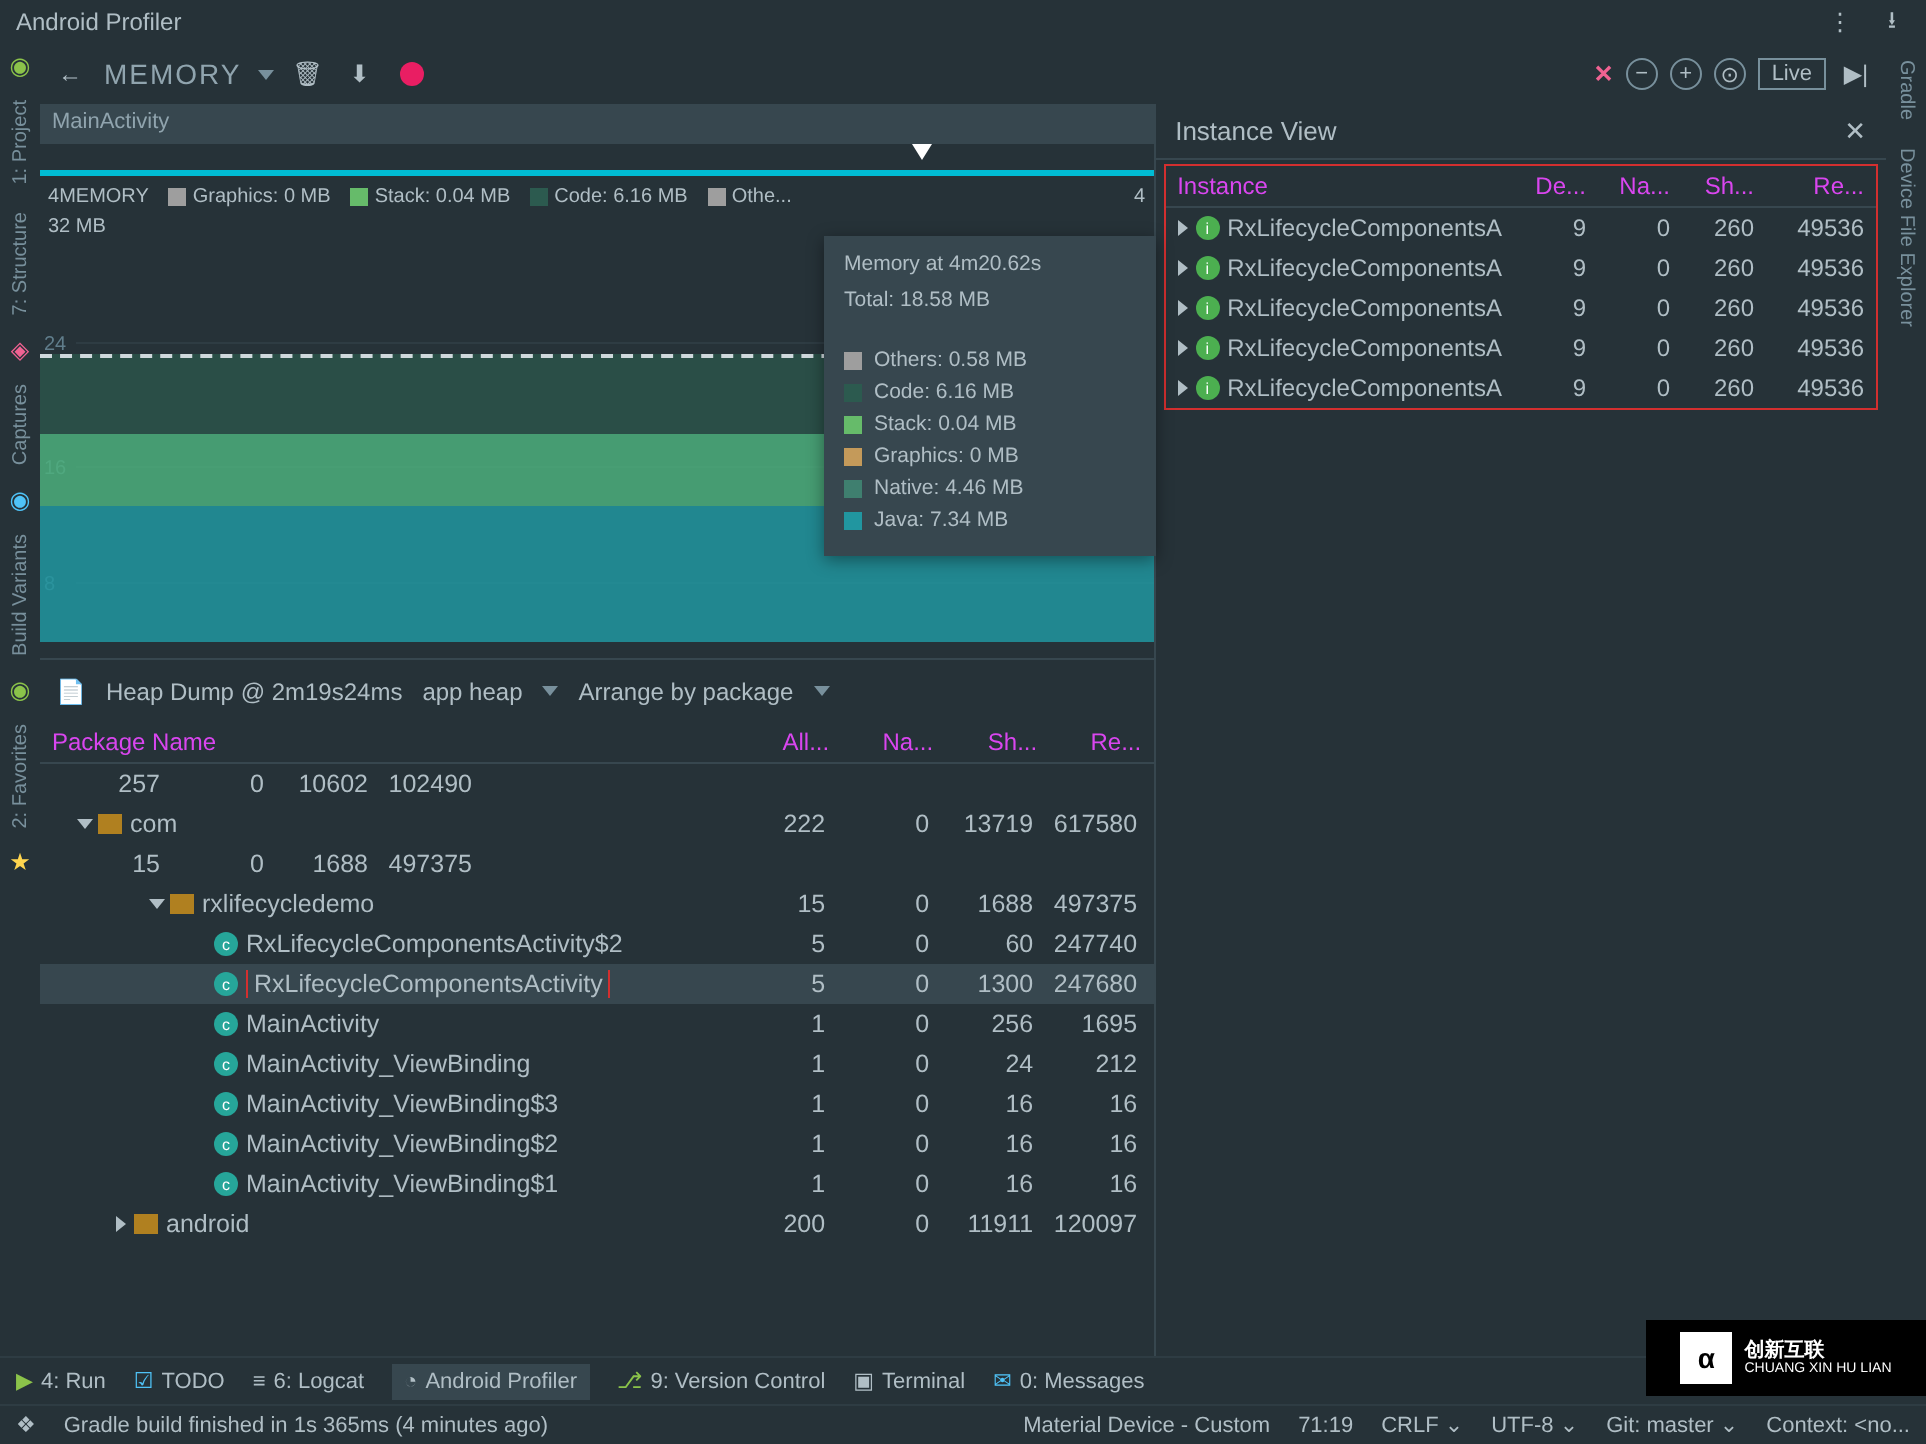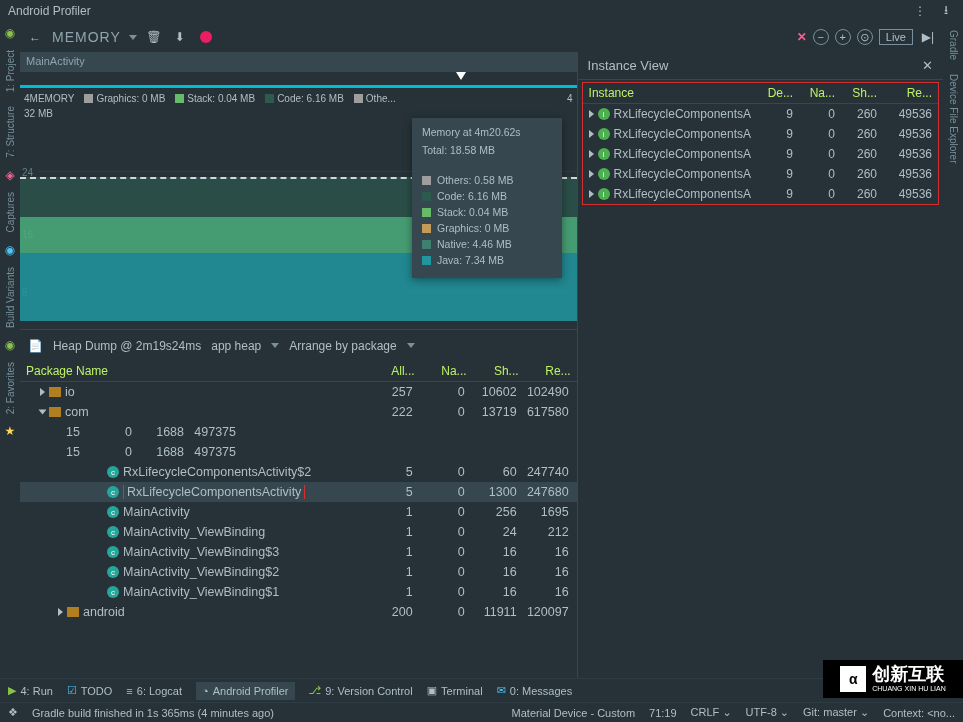--- a/index.html
+++ b/index.html
@@ -26,27 +26,27 @@
 .legend-item { display: flex; align-items: center; gap: 3px; }
 .lbox { width: 9px; height: 9px; }
 .chart { height: 210px; position: relative; background: #263238; }
 .chart .grid-line { position: absolute; left: 18px; right: 0; border-top: 1px solid #2e3c43; }
 .chart .ylabel { position: absolute; left: 2px; font-size: 10px; color: #607d8b; }
 .chart .java-band { position: absolute; left: 0; right: 0; bottom: 8px; height: 68px; background: #2196a0; opacity: 0.85; }
 .chart .native-band { position: absolute; left: 0; right: 0; bottom: 76px; height: 36px; background: #4caf7d; opacity: 0.85; }
 .chart .code-band { position: absolute; left: 0; right: 0; bottom: 112px; height: 40px; background: #2c5a4f; opacity: .7;}
 .chart .dotted { position: absolute; left: 0; right: 0; bottom: 150px; border-top: 2px dashed #cfd8dc; }
 .xaxis { height: 16px; display: flex; font-size: 10px; color: #607d8b; padding-top: 2px; justify-content: space-between; padding-right: 4px;}
-.tooltip { position: absolute; left: 412px; top: 118px; width: 150px; background: #37474f; padding: 8px 10px; font-size: 10.5px; box-shadow: 0 2px 8px rgba(0,0,0,.4); }
+.tooltip { position: absolute; left: 412px; top: 118px; width: 166px; background: #37474f; padding: 8px 10px; font-size: 10.5px; box-shadow: 0 2px 8px rgba(0,0,0,.4); }
 .tooltip .title { font-weight: 500; margin-bottom: 6px; }
 .tooltip .row { display: flex; align-items: center; gap: 6px; margin: 4px 0; }
 .inst-header { padding: 6px 10px; font-size: 13px; border-bottom: 1px solid #37474f; display: flex; justify-content: space-between;}
 .inst-close { cursor: pointer; }
 .table-header, .table-row { display: flex; padding: 3px 6px; font-size: 12px; }
-.table-header { color: #bef264; border-bottom: 1px solid #37474f; font-weight: 500;}
+.table-header { color: #d946ef; border-bottom: 1px solid #37474f; font-weight: 500;}
 .col-name { flex: 1; display: flex; align-items: center; gap: 4px; overflow: hidden; }
 .col-num { width: 42px; text-align: right; }
 .col-num.w60 { width: 55px; }
 .circle-icon { width: 12px; height: 12px; border-radius: 50%; background: #4caf50; display: inline-flex; align-items: center; justify-content: center; font-size: 8px; color: #fff; }
 .circle-c { background: #26a69a; }
 .heap-bar { height: 32px; display: flex; align-items: center; gap: 10px; padding: 0 8px; border-top: 1px solid #37474f;}
 .heap-table { flex: 1; overflow: auto; }
 .heap-table .col-num { width: 52px;}
 .pkg-row { display: flex; align-items: center; padding: 3px 8px; font-size: 12.5px; }
 .pkg-row .col-name { gap: 4px; }
@@ -165,25 +165,20 @@
     <div class="heap-table">
       <div class="table-header">
         <div class="col-name">Package Name</div>
         <div class="col-num">All...</div>
         <div class="col-num">Na...</div>
         <div class="col-num">Sh...</div>
         <div class="col-num">Re...</div>
       </div>
       <div id="heap-rows">
           <div class="pkg-row">
-            <div class="col-name" style="padding-left:12px">
-              <span class="tri"></span>
-              <span class="folder-icon"></span>
-              <span>io</span>
-            </div>
             <div class="col-num">257</div>
             <div class="col-num">0</div>
             <div class="col-num">10602</div>
             <div class="col-num">102490</div>
           </div>
           <div class="pkg-row">
             <div class="col-name" style="padding-left:12px">
               <span class="tri down"></span>
               <span class="folder-icon"></span>
               <span>com</span>
@@ -193,20 +188,25 @@
             <div class="col-num">13719</div>
             <div class="col-num">617580</div>
           </div>
           <div class="pkg-row">
             <div class="col-num">15</div>
             <div class="col-num">0</div>
             <div class="col-num">1688</div>
             <div class="col-num">497375</div>
           </div>
           <div class="pkg-row">
+            <div class="col-name" style="padding-left:48px">
+              <span class="tri down"></span>
+              <span class="folder-icon"></span>
+              <span>rxlifecycledemo</span>
+            </div>
             <div class="col-num">15</div>
             <div class="col-num">0</div>
             <div class="col-num">1688</div>
             <div class="col-num">497375</div>
           </div>
           <div class="pkg-row">
             <div class="col-name" style="padding-left:66px">
               <span style="width:9px;display:inline-block"></span>
               <span class="circle-icon circle-c">c</span>
               <span>RxLifecycleComponentsActivity$2</span>
@@ -444,16 +444,16 @@
   <span>71:19</span>
   <span><span>CRLF</span> ⌄</span>
   <span><span>UTF-8</span> ⌄</span>
   <span><span>Git: master</span> ⌄</span>
   <span>Context: &lt;no...</span>
 </div>
 
 <div class="watermark">
   <span class="logo">α</span>
   <span class="wm-text">
-      <span style="font-size:18px;font-weight:700">创新互联</span>
+      <span style="font-size:10px;font-weight:700">创新互联</span>
       <span style="font-size:7px">CHUANG XIN HU LIAN</span>
     </span>
 </div>
 
 </body></html>

